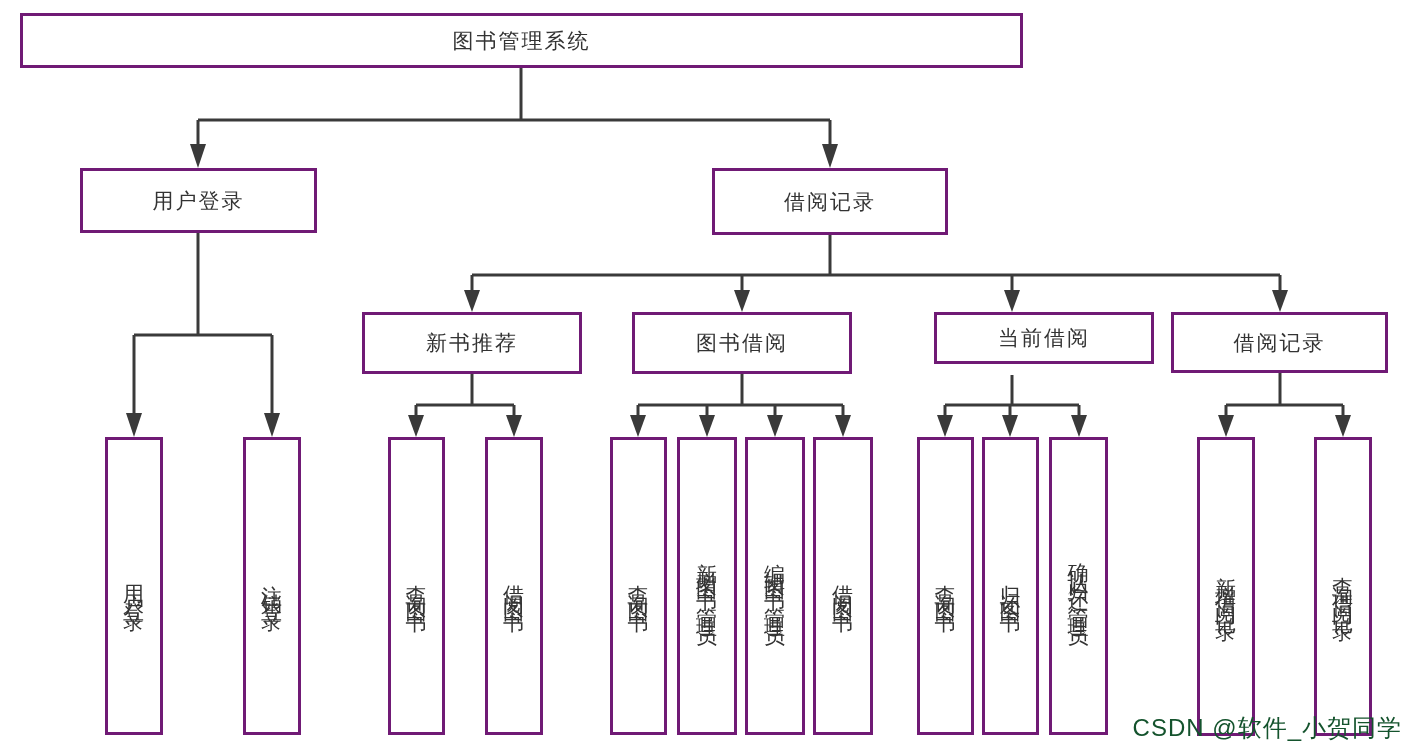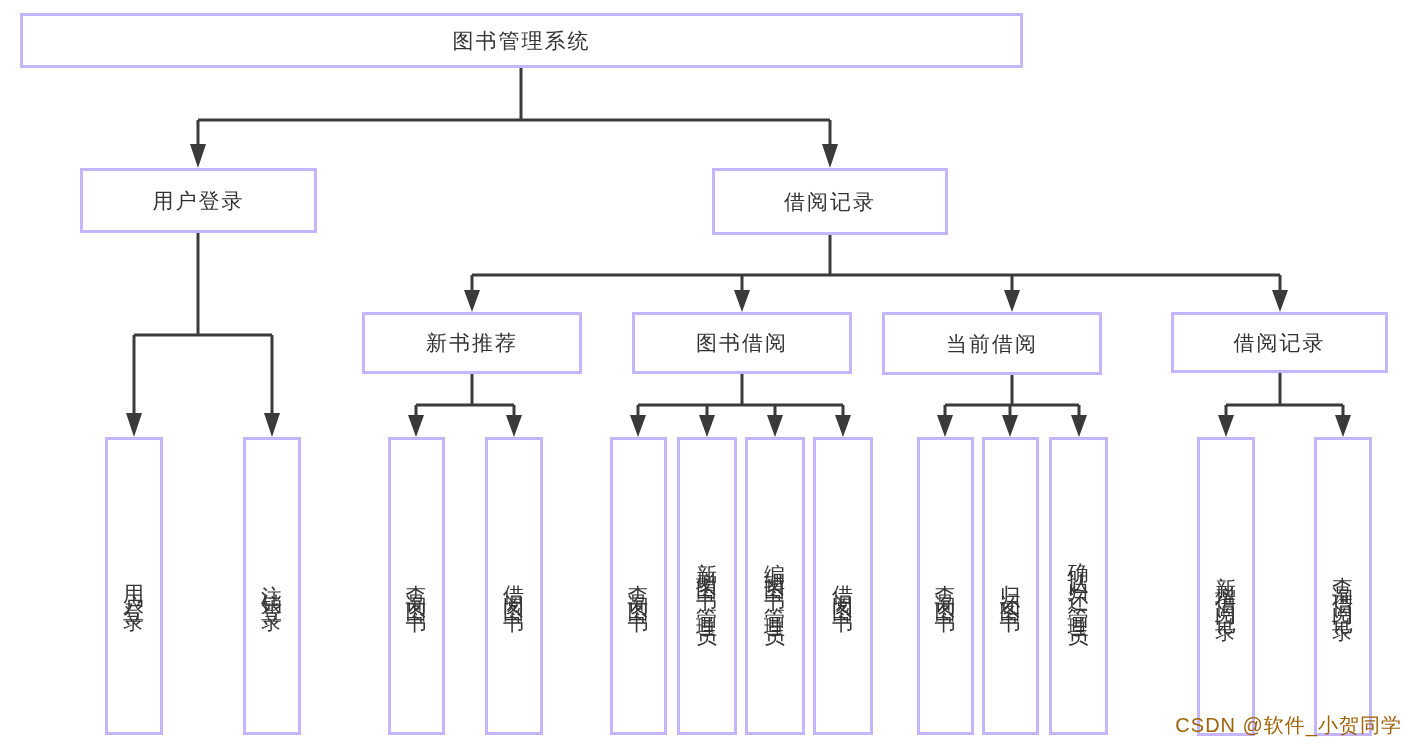--- a/index.html
+++ b/index.html
@@ -16,39 +16,39 @@
   }
   .connectors {
     position: absolute; left: 0; top: 0;
     width: 1405px; height: 747px;
   }
   .connectors path { stroke: #3a3a3a; stroke-width: 3; fill: none; }
   .connectors polygon { fill: #3a3a3a; stroke: none; }
   .node {
     position: absolute;
     box-sizing: border-box;
-    border: 3px solid #c4b5fd;
+    border: 3px solid #701a75;
     background: #ffffff;
     display: flex;
     align-items: center;
     justify-content: center;
     color: #333333;
   }
   .node.h { font-size: 21px; letter-spacing: 2px; white-space: nowrap; }
   .node.v span {
     writing-mode: vertical-rl;
     font-size: 21px;
     letter-spacing: 9px;
     line-height: 1.1;
   }
   .watermark {
     position: absolute;
     right: 3px; top: 712px;
-    font-size: 20px;
-    color: #a16207;
+    font-size: 24px;
+    color: #14532d;
     letter-spacing: 1px;
     white-space: nowrap;
   }
 </style>
 </head>
 <body>
 
 <div class="canvas">
 
   <svg class="connectors" viewBox="0 0 1405 747">
@@ -130,21 +130,21 @@
   <div class="node h" style="left:712px;top:168px;width:236px;height:67px">
     <span>借阅记录</span>
   </div>
 
   <div class="node h" style="left:632px;top:312px;width:220px;height:62px">
     <span>图书借阅</span>
   </div>
   <div class="node h" style="left:362px;top:312px;width:220px;height:62px">
     <span>新书推荐</span>
   </div>
-  <div class="node h" style="left:882px;top:312px;width:220px;height:63px">
+  <div class="node h" style="left:934px;top:312px;width:220px;height:52px">
     <span>当前借阅</span>
   </div>
   <div class="node h" style="left:1171px;top:312px;width:217px;height:61px">
     <span>借阅记录</span>
   </div>
 
   <div class="node v" style="left:105px;top:437px;width:58px;height:298px">
     <span>用户登录</span>
   </div>
   <div class="node v" style="left:243px;top:437px;width:58px;height:298px">

